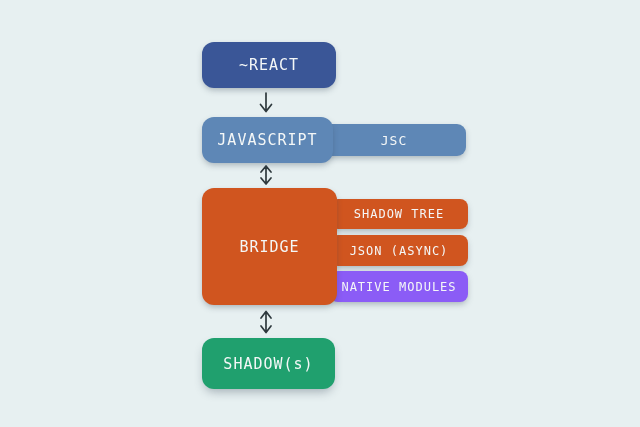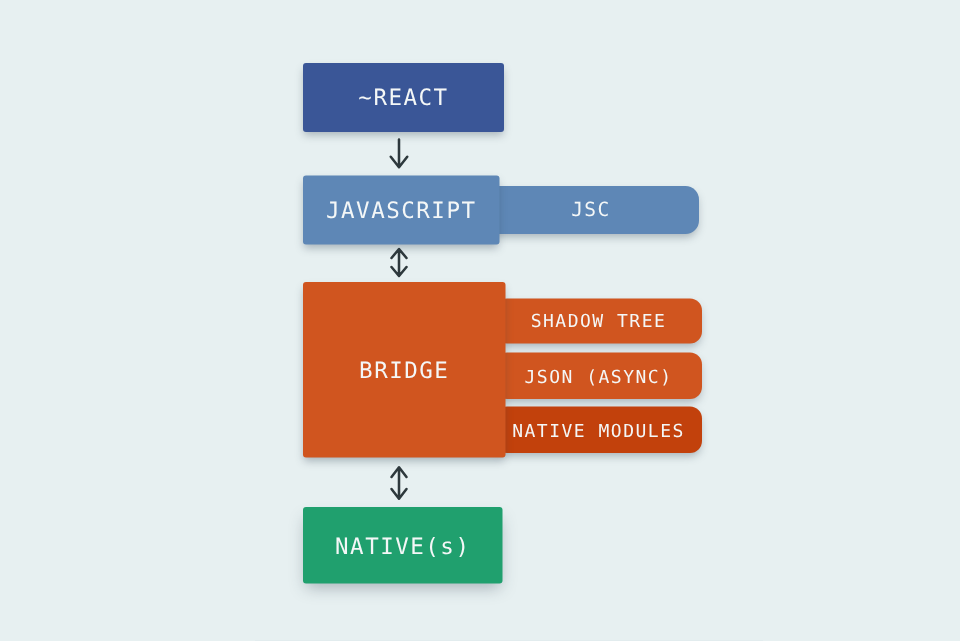--- a/index.html
+++ b/index.html
@@ -14,21 +14,21 @@
     background: #e7f0f1;
     overflow: hidden;
     font-family: "DejaVu Sans Mono", "Liberation Mono", monospace;
   }
   .node {
     position: absolute;
     display: flex;
     align-items: center;
     justify-content: center;
     color: #f4f7f7;
-    border-radius: 2px;
+    border-radius: 12px;
     box-shadow: 0 3px 6px -1px rgba(45, 62, 80, 0.35);
   }
   .label {
     font-size: 15px;
     letter-spacing: 1px;
     font-weight: 500;
     white-space: nowrap;
   }
   .label-small {
     font-size: 12px;
@@ -57,21 +57,21 @@
   .node-shadow-tree {
     left: 330px; top: 199px; width: 138px; height: 30px;
     background: #d0551f; border-radius: 8px; z-index: 2; justify-content: center;
   }
   .node-json-async {
     left: 330px; top: 235px; width: 138px; height: 31px;
     background: #d0551f; border-radius: 8px; z-index: 2; align-items: center;
   }
   .node-native-modules {
     left: 330px; top: 271px; width: 138px; height: 31px;
-    background: #c2410c; border-radius: 8px; z-index: 2;
+    background: #8b5cf6; border-radius: 8px; z-index: 2;
   }
   .node-native {
     left: 202px; top: 338px; width: 133px; height: 51px;
     background: #20a06e; z-index: 3;
     box-shadow: 0 5px 10px -2px rgba(45, 62, 80, 0.35);
   }
   .arrow {
     position: absolute;
     z-index: 1;
   }
@@ -125,16 +125,16 @@
 
   <div class="node node-native-modules">
     <span class="label-small">NATIVE MODULES</span>
   </div>
 
   <svg class="arrow arrow-3" width="22" height="26" viewBox="0 0 22 26">
     <path d="M11 3 L11 23 M6 9 L11 2.5 L16 9 M6 17 L11 23.5 L16 17"></path>
   </svg>
 
   <div class="node node-native">
-    <span class="label">NATIVE(s)</span>
+    <span class="label">SHADOW(s)</span>
   </div>
 
 </div>
 
 </body></html>

